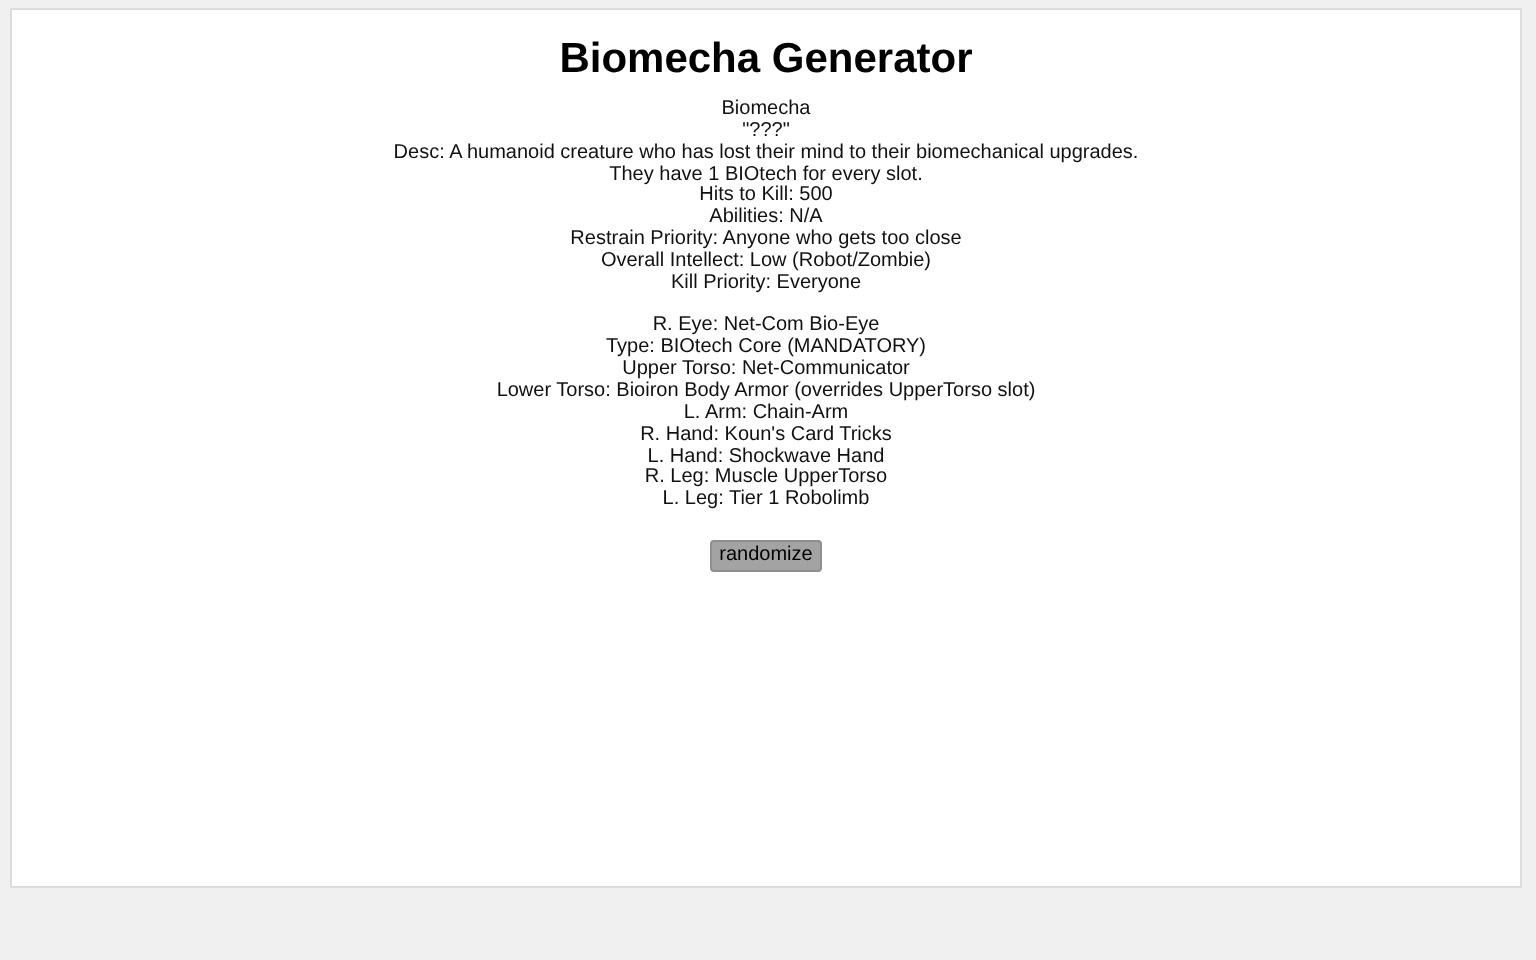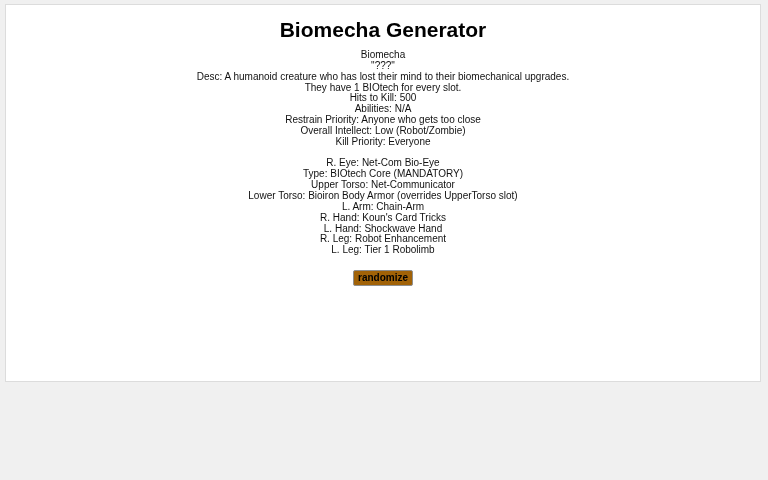--- a/index.html
+++ b/index.html
@@ -8,21 +8,21 @@
       width: 768px;
       height: 480px;
       background: #f0f0f0;
       overflow: hidden;
     }
     .panel {
       position: absolute;
       left: 5px;
       top: 4px;
       width: 756px;
-      height: 378px;
+      height: 440px;
       background: #ffffff;
       border: 1px solid #dcdcdc;
       box-sizing: border-box;
       text-align: center;
       font-family: "Liberation Sans", sans-serif;
       color: #111111;
     }
     .title {
       margin: 13px 0 0 0;
       font-size: 21px;
@@ -46,27 +46,26 @@
     .spacer {
       height: 10.85px;
     }
     .btn-wrap {
       margin-top: 11px;
     }
     .randomize {
       font-family: "Liberation Sans", sans-serif;
       font-size: 10px;
       padding: 1px 4px;
-      background: #a16207;
+      background: #a3a3a3;
       border: 1px solid #8f8f8f;
       border-radius: 2px;
       color: #000000;
       cursor: pointer;
       line-height: 12px;
-      font-weight: bold;
     }
   </style>
 </head>
 <body>
 
 <div class="panel">
   <h1 class="title">Biomecha Generator</h1>
 
   <div class="info">
     <span class="line">Biomecha</span>
@@ -81,21 +80,21 @@
     <div class="spacer"></div>
 
     <div>
       <span class="line">R. Eye: Net-Com Bio-Eye</span>
       <span class="line">Type: BIOtech Core (MANDATORY)</span>
       <span class="line">Upper Torso: Net-Communicator</span>
       <span class="line">Lower Torso: Bioiron Body Armor (overrides UpperTorso slot)</span>
       <span class="line">L. Arm: Chain-Arm</span>
       <span class="line">R. Hand: Koun's Card Tricks</span>
       <span class="line">L. Hand: Shockwave Hand</span>
-      <span class="line">R. Leg: Robot Enhancement</span>
+      <span class="line">R. Leg: Muscle UpperTorso</span>
       <span class="line">L. Leg: Tier 1 Robolimb</span>
     </div>
   </div>
 
   <div class="btn-wrap">
     <button class="randomize">randomize</button>
   </div>
 </div>
 
 </body></html>

